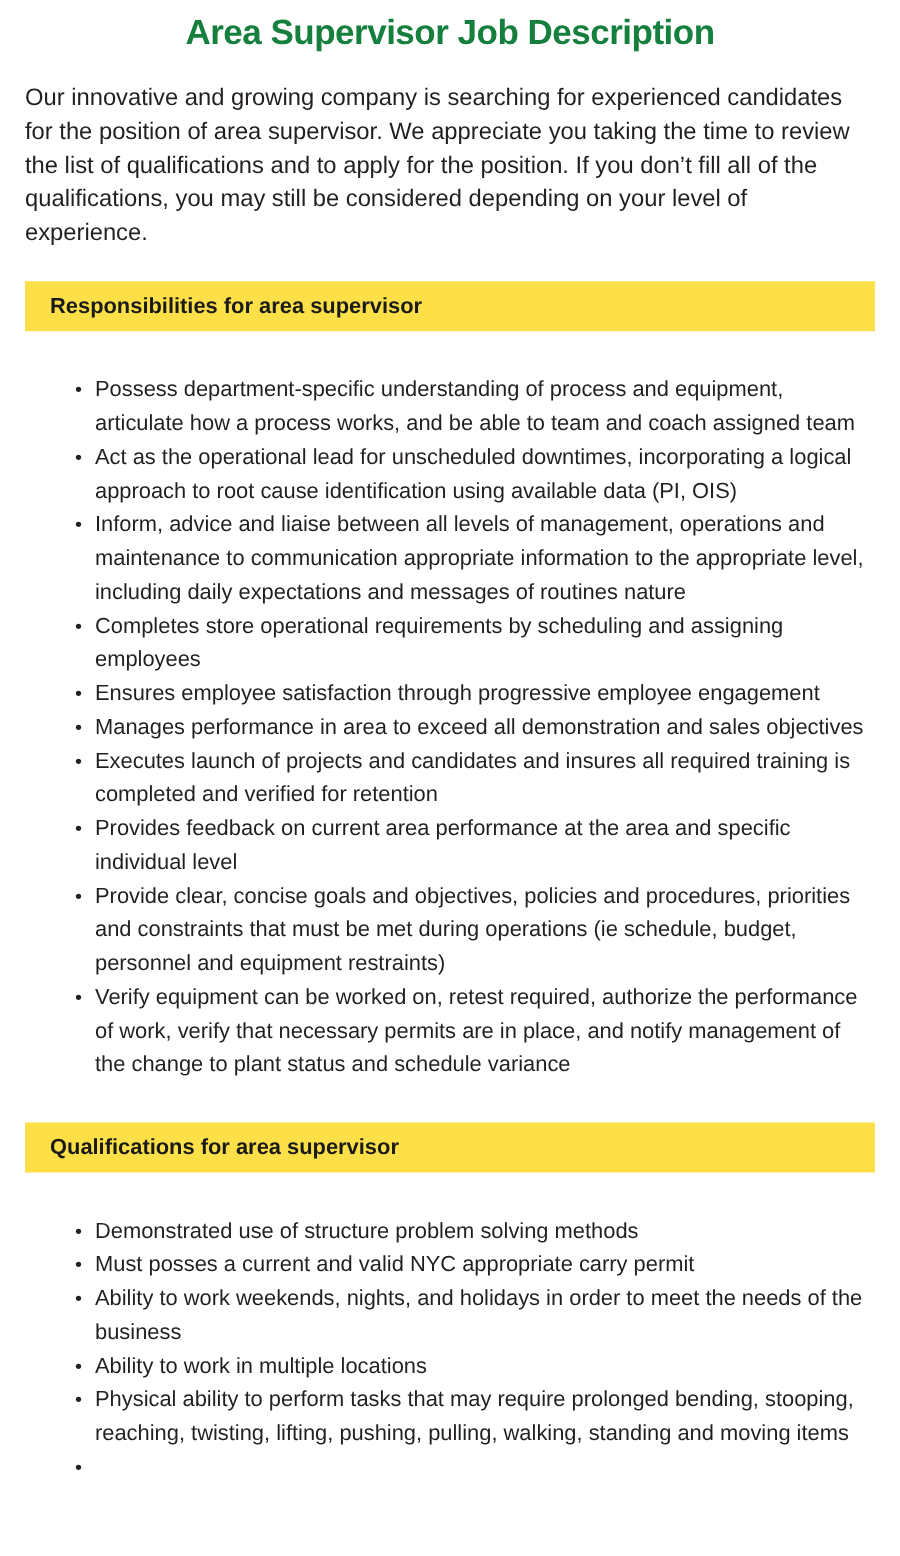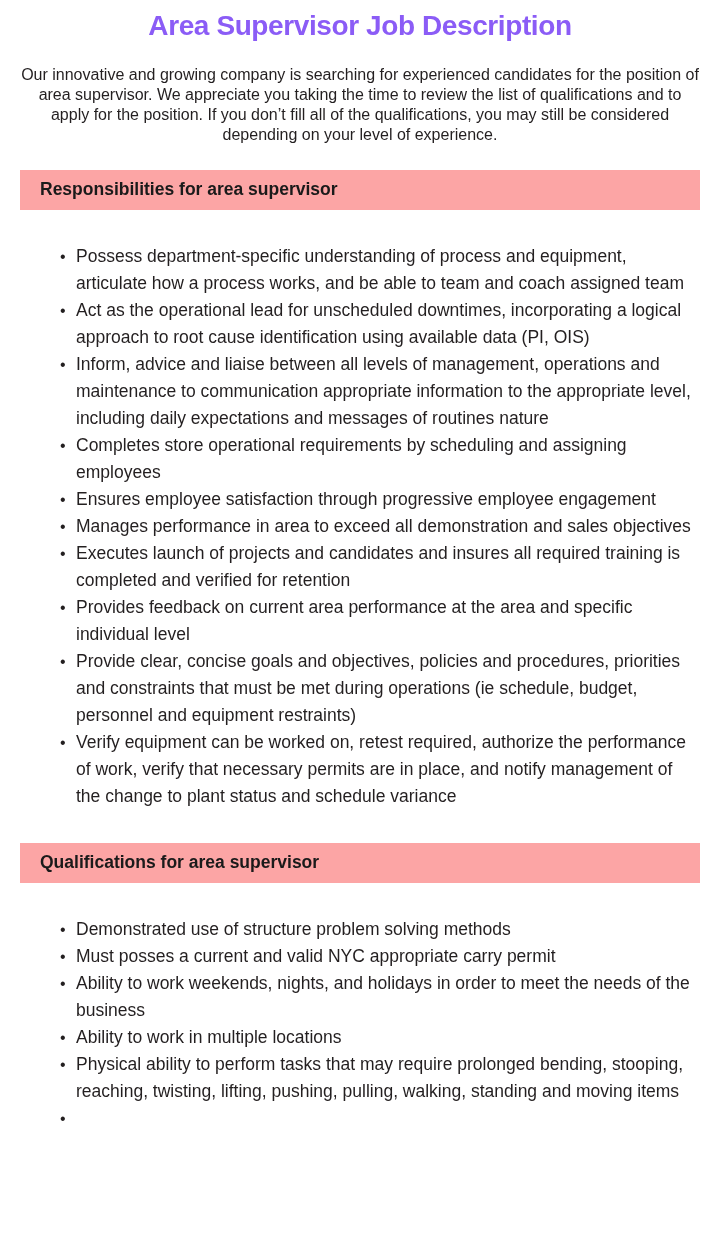--- a/index.html
+++ b/index.html
@@ -14,33 +14,32 @@
     font-family: "Liberation Sans", sans-serif;
     color: #231f20;
   }
   .page {
     padding: 6px 20px 0 20px;
     box-sizing: border-box;
   }
   .doc-title {
     font-size: 28px;
     font-weight: bold;
-    color: #8b5cf6;
+    color: #15803d;
     text-align: center;
     letter-spacing: -0.4px;
     margin: 4px 0 23px 0;
   }
   .intro {
-    font-size: 16px;
-    line-height: 20px;
+    font-size: 19px;
+    line-height: 27px;
     margin: 0 0 25px 0;
-    text-align: center;
   }
   .sec-header {
-    background: #fca5a5;
+    background: #fde047;
     font-size: 17.5px;
     font-weight: bold;
     color: #1a1a1a;
     padding: 9px 20px 10px 20px;
     margin: 0 0 33px 0;
   }
   ul.bullets {
     list-style: none;
     margin: 0 0 33px 0;
     padding: 0 0 0 42px;

